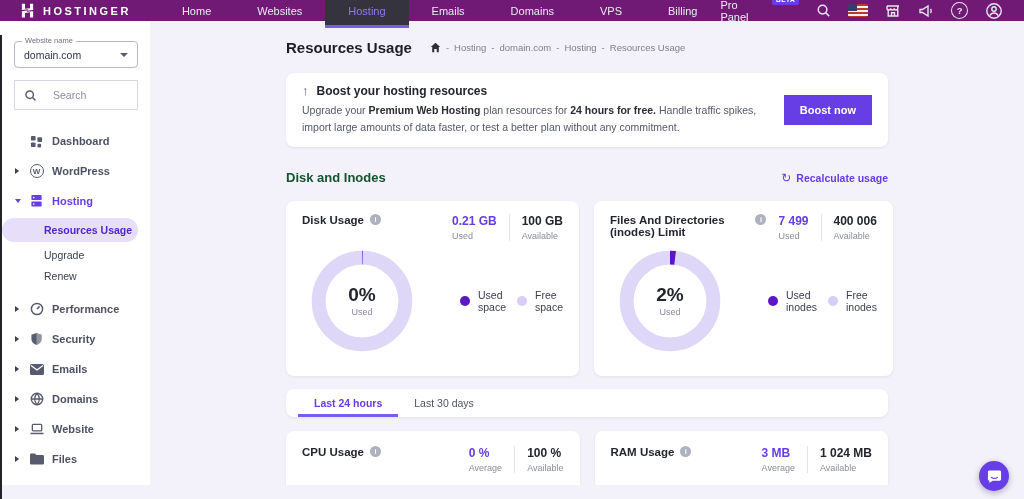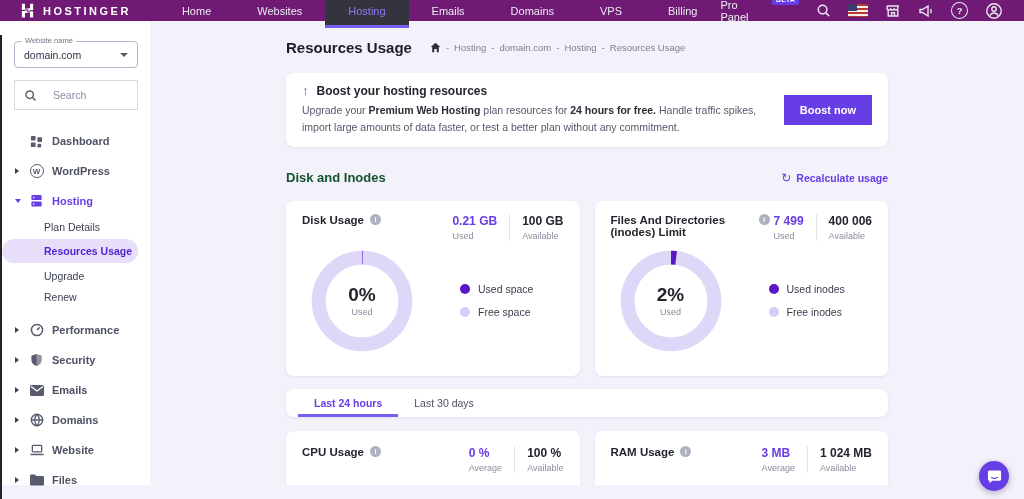--- a/index.html
+++ b/index.html
@@ -74,31 +74,31 @@
   .refresh-glyph{font-size:12px;font-weight:400}
 
   
   .cards-row{display:flex;gap:15px;margin-bottom:13px}
   .cards-row .card{flex:1}
   .donut-card{height:175px;padding:13px 16px}
   .card-head{display:flex;justify-content:space-between;align-items:flex-start}
   .card-title{font-size:11.5px;font-weight:700;color:#24262e;display:flex;gap:6px}
   .info-dot{width:11px;height:11px;border-radius:50%;background:#aeb1bf;color:#fff;font-size:7.5px;font-weight:700;
     display:inline-flex;align-items:center;justify-content:center;cursor:pointer;flex-shrink:0}
-  .stats{display:flex;gap:12px;flex-shrink:0;margin-left:4px}
+  .stats{display:flex;gap:12px;flex-shrink:0;margin-left:12px}
   .stat-val{font-size:12px;font-weight:700;color:#24262e;white-space:nowrap}
   .stat-val.purple{color:#673de6}
   .stat-lbl{font-size:9px;color:#8a8d9c;margin-top:3px}
   .stat-div{width:1px;background:#e3e4ec;align-self:stretch}
   .card-body{display:flex;align-items:center;gap:46px;margin-top:8px}
   .donut-wrap{position:relative;width:104px;height:104px;margin-left:8px;flex-shrink:0}
   .donut-center{position:absolute;inset:0;display:flex;flex-direction:column;align-items:center;justify-content:center;gap:1px}
   .donut-pct{font-size:19px;font-weight:800;color:#24262e}
   .donut-lbl{font-size:9px;color:#8a8d9c}
-  .legend{display:flex;flex-direction:column;gap:11px}
+  .legend{display:flex;gap:11px}
   .legend-row{display:flex;align-items:center;gap:8px;font-size:10.5px;color:#3a3d4c}
   .dot{width:10px;height:10px;border-radius:50%;flex-shrink:0}
   .dot.used{background:#5b16c5}
   .dot.free{background:#d7cdf8}
 
   
   .tabs-card{height:28px;display:flex;align-items:stretch;padding:0 12px;margin-bottom:14px}
   .tab{display:flex;align-items:center;padding:0 16px;font-size:10.5px;color:#4d5163;cursor:pointer}
   .tab.active{color:#673de6;font-weight:700;box-shadow:inset 0 -3px 0 #7b5cf0}
 
@@ -219,21 +219,20 @@
         <span class="side-ic">
           <svg width="13" height="14" viewBox="0 0 14 15" fill="#673de6">
               <rect x="1.5" y="1" width="11" height="5.5" rx="1"></rect>
               <rect x="1.5" y="8" width="11" height="5.5" rx="1"></rect>
               <circle cx="4" cy="3.7" r=".9" fill="#fff"></circle>
               <circle cx="4" cy="10.7" r=".9" fill="#fff"></circle>
             </svg>
         </span>
         <span class="side-label">Hosting</span>
       </div>
-      <div class="sub-item">Plan Details</div>
       <div class="sub-item active">Resources Usage</div>
       <div class="sub-item">Upgrade</div>
       <div class="sub-item">Renew</div>
       <div class="gap8"></div>
 
       <div class="side-item">
         <span class="chev-slot">
             <span class="chev-r"></span>
           </span>
         <span class="side-ic">

